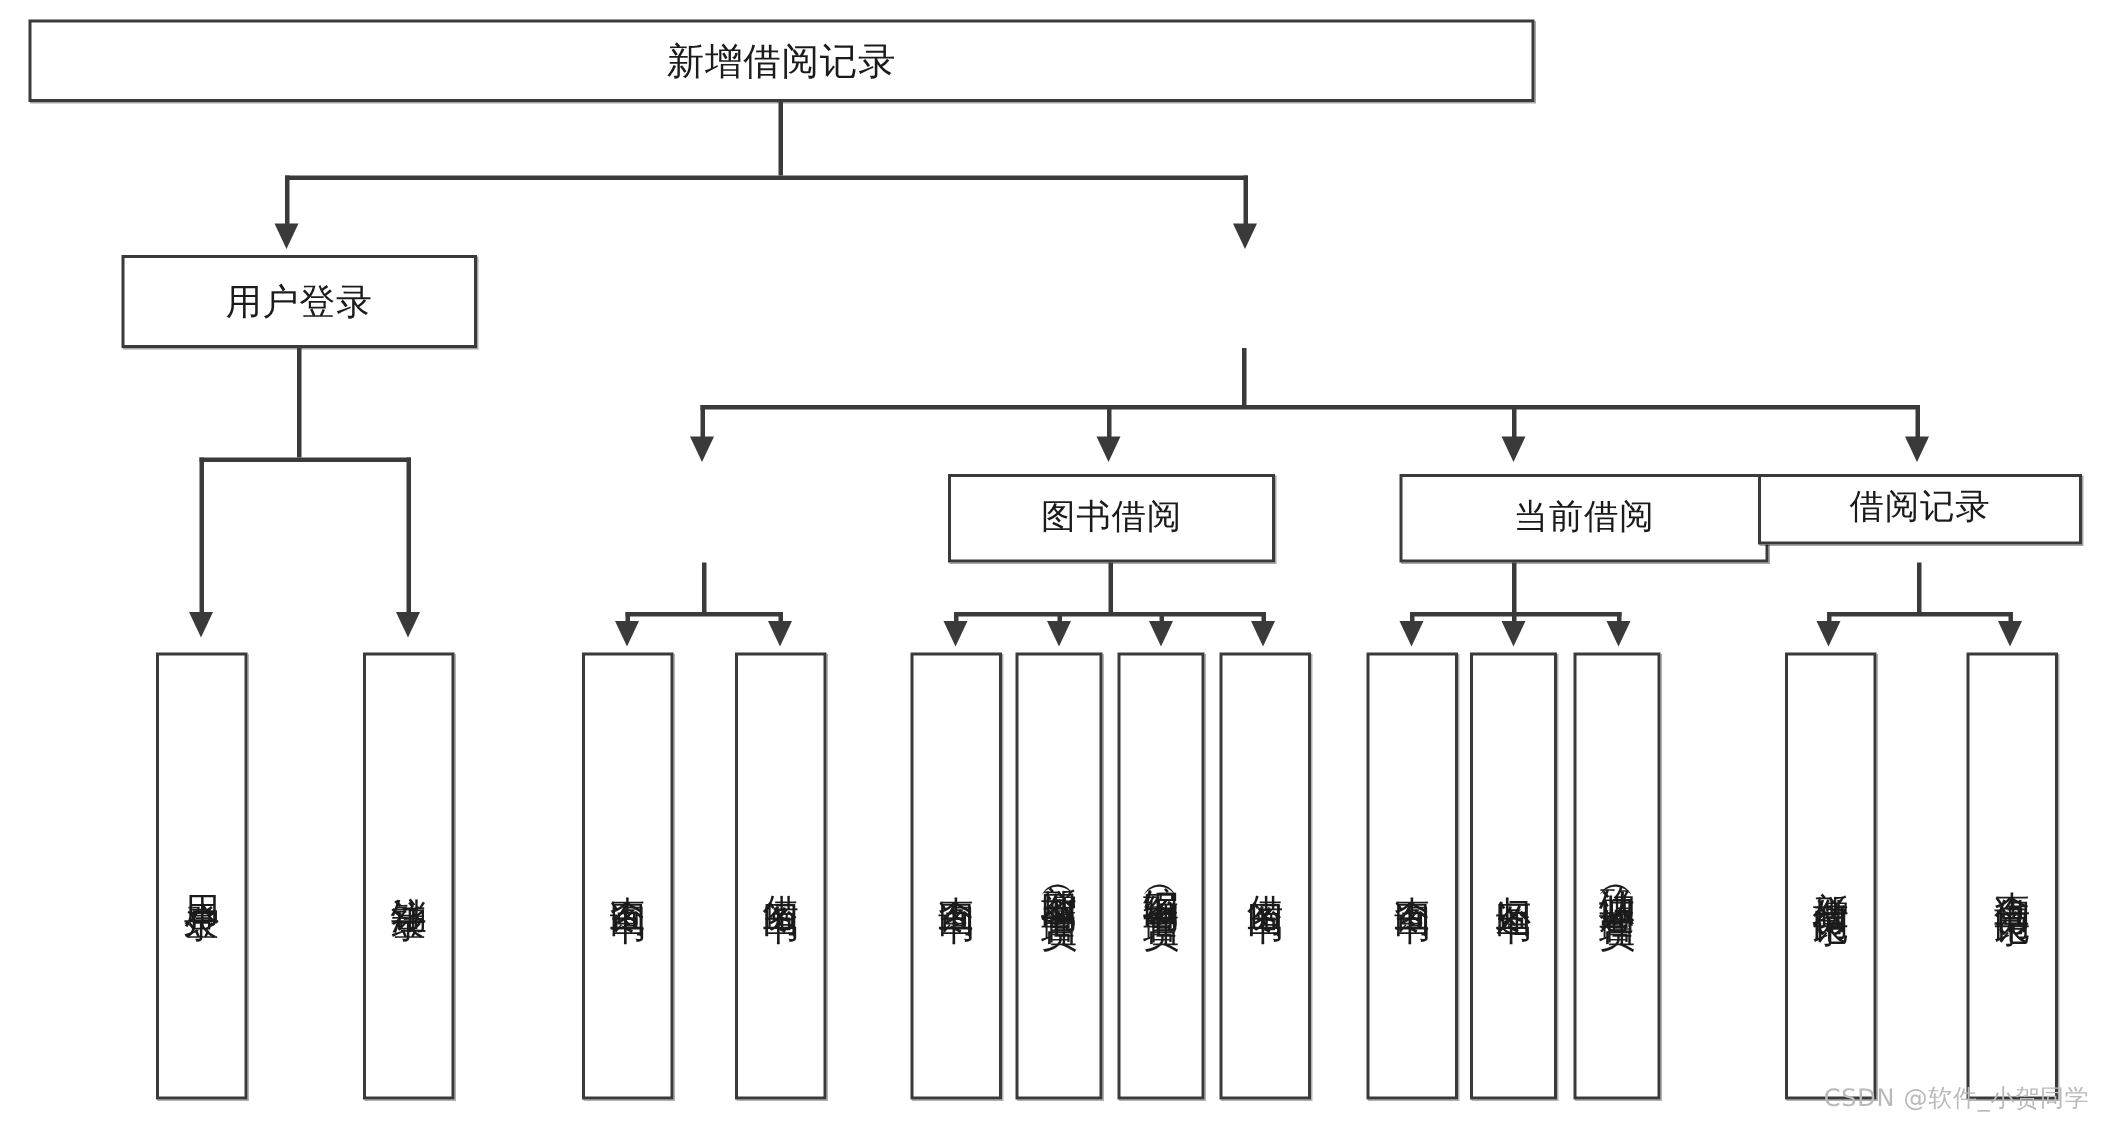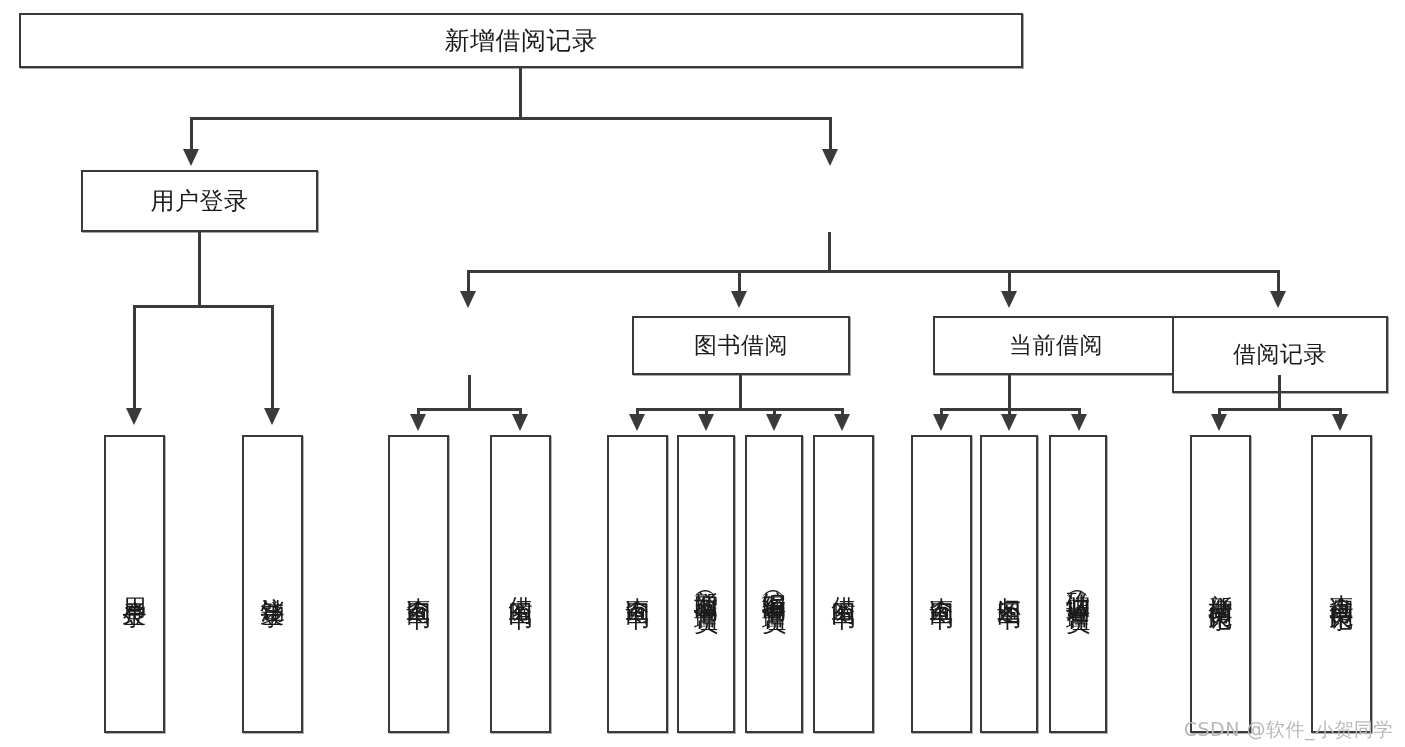--- a/index.html
+++ b/index.html
@@ -66,21 +66,21 @@
     width:0;height:0;
     border-left:8px solid transparent;
     border-right:8px solid transparent;
     border-top:17px solid #3a3a3a;
   }
   
   #watermark{
     position:absolute;
     right:12px;
     bottom:4px;
-    font-size:19px;
+    font-size:16px;
     color:#b9b9b9;
     letter-spacing:0.5px;
     white-space:nowrap;
     pointer-events:none;
   }
 </style>
 </head>
 <body>
 
 <div id="canvas">
@@ -121,21 +121,21 @@
   <div class="arrow" style="left:1001px;top:291px;"></div>
   <div class="ln v" style="left:1277px;top:270px;width:3px;height:23px;"></div>
   <div class="arrow" style="left:1270px;top:291px;"></div>
 
   <div class="node lvl3" style="left:632px;top:316px;width:218px;height:59px;">
     <span class="label">图书借阅</span>
   </div>
   <div class="node lvl3" style="left:901px;top:316px;width:246px;height:59px;margin-left:32px;">
     <span class="label">当前借阅</span>
   </div>
-  <div class="node lvl3" style="left:1172px;top:316px;width:216px;height:77px;">
+  <div class="node lvl3" style="left:1172px;top:316px;width:216px;height:47px;font-family:Liberation Mono, monospace;">
     <span class="label">借阅记录</span>
   </div>
 
   <div class="ln v" style="left:468px;top:375px;width:3px;height:33px;"></div>
   <div class="ln h" style="left:417px;top:408px;width:105px;height:3px;"></div>
   <div class="ln v" style="left:417px;top:408px;width:3px;height:9px;"></div>
   <div class="arrow" style="left:410px;top:414px;"></div>
   <div class="ln v" style="left:519px;top:408px;width:3px;height:9px;"></div>
   <div class="arrow" style="left:512px;top:414px;"></div>
 

